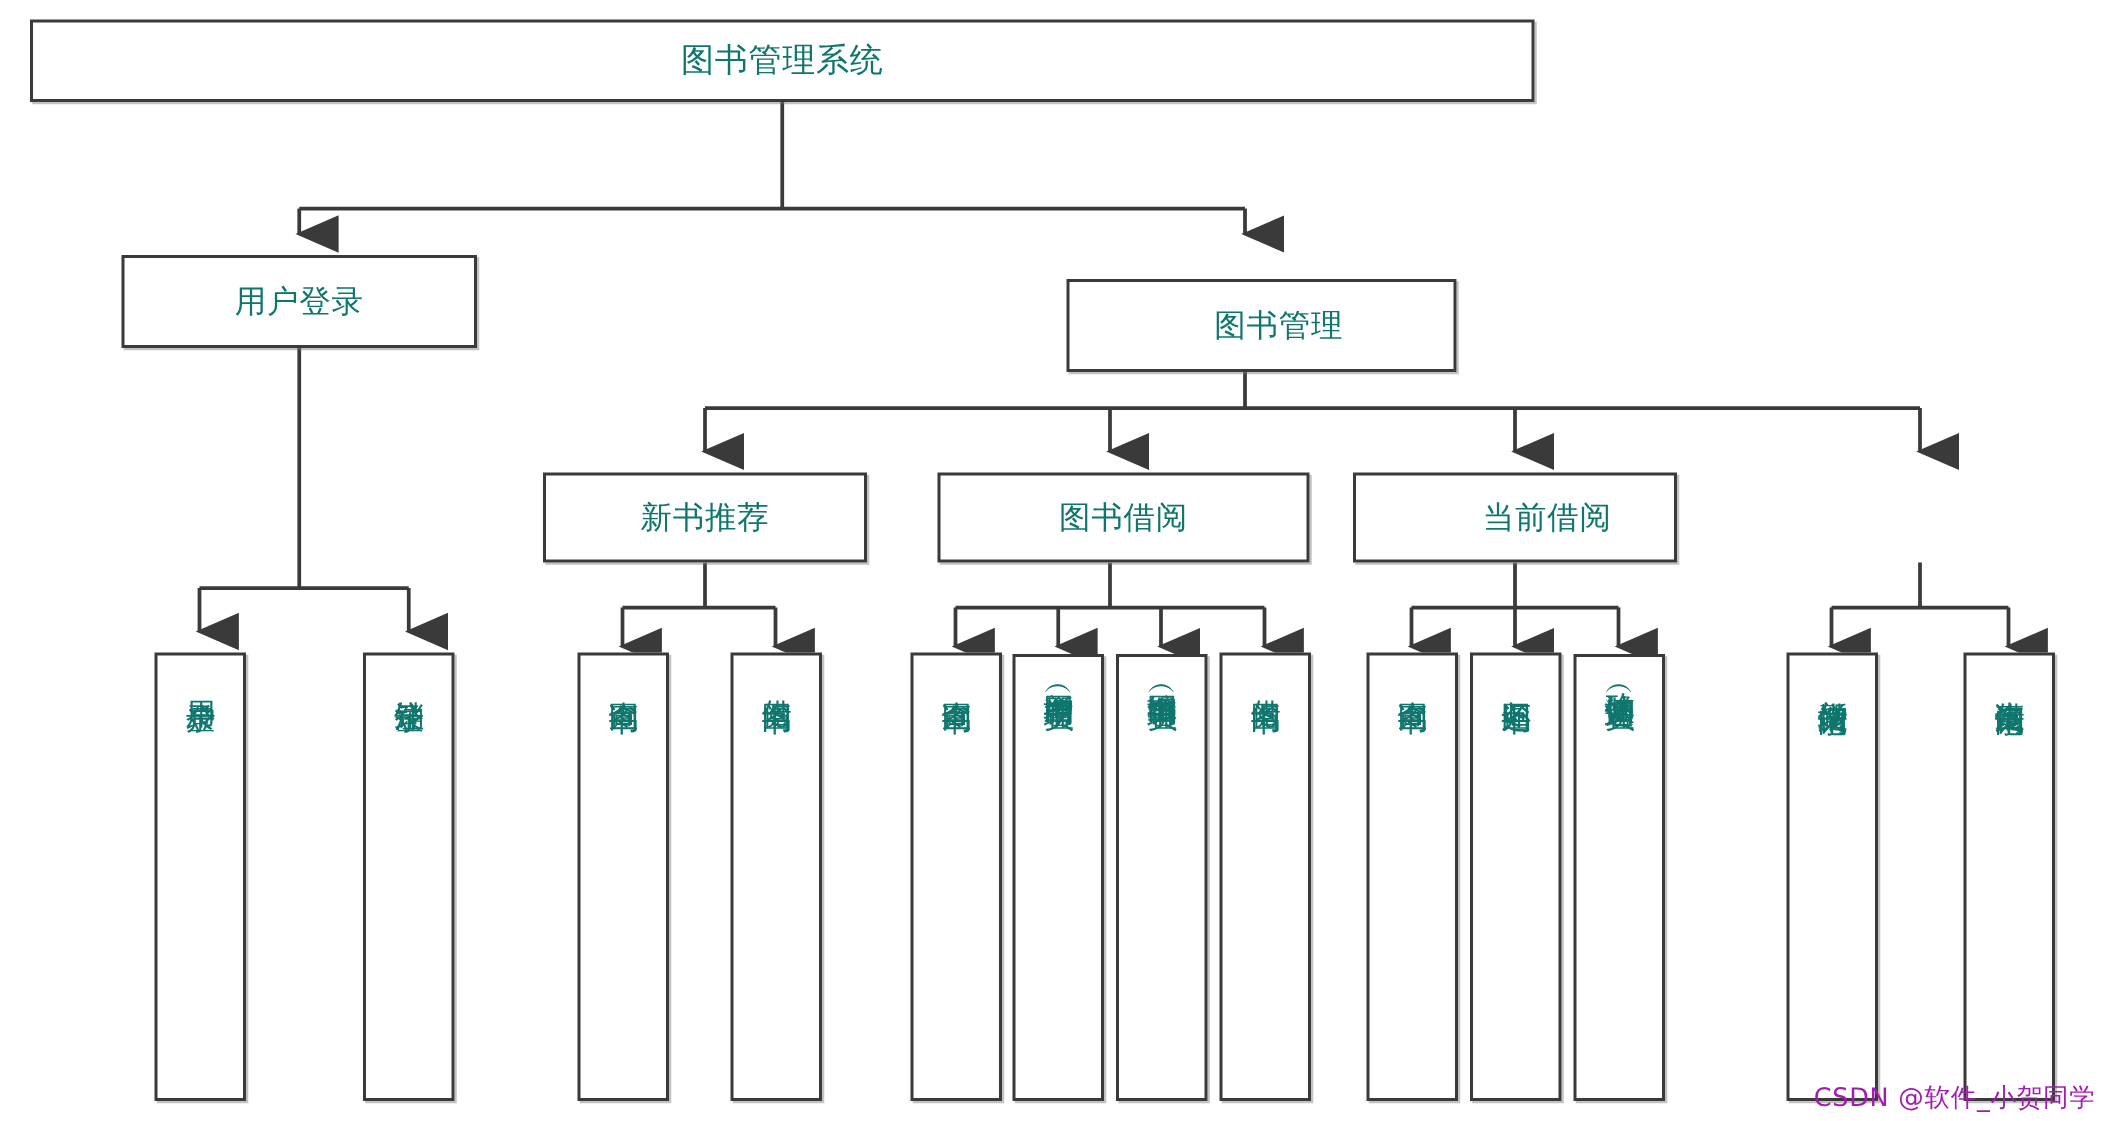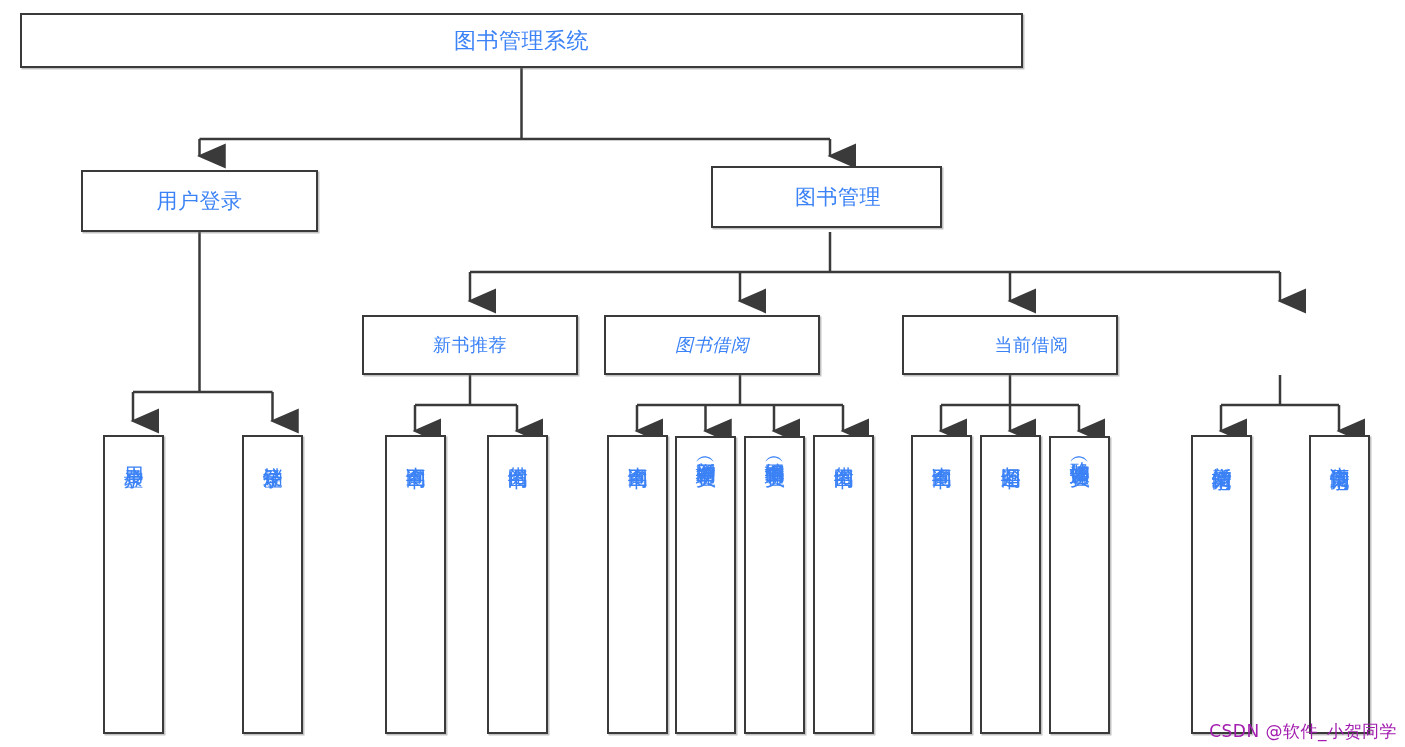--- a/index.html
+++ b/index.html
@@ -36,26 +36,26 @@
     align-items: center;
     justify-content: center;
     text-align: center;
     box-shadow: 1.5px 1.5px 0 rgba(120,120,120,0.45);
     z-index: 2;
   }
   .node .lbl {
     font-size: 21px;
     line-height: 1.18;
     letter-spacing: 0.5px;
-    color: #3b82f6;
+    color: #0f766e;
     user-select: none;
   }
   .node.level1 .lbl { font-size: 22px; }
   .node.level2 .lbl { font-size: 21px; }
-  .node.level3 .lbl { font-size: 18px; }
+  .node.level3 .lbl { font-size: 21px; }
   
   .node.leaf {
     align-items: flex-start;
     justify-content: center;
     padding-top: 14px;
   }
   .node.leaf .lbl {
     writing-mode: vertical-rl;
     text-orientation: upright;
     font-size: 20px;
@@ -135,29 +135,29 @@
   </svg>
 
   <div class="node level1" style="left:20px; top:13px; width:1003px; height:55px;">
     <span class="lbl">图书管理系统</span>
   </div>
 
   <div class="node level2" style="left:81px; top:170px; width:237px; height:62px;">
     <span class="lbl">用户登录</span>
   </div>
 
-  <div class="node level2" style="left:711px; top:166px; width:231px; height:62px;padding-left:23px;">
+  <div class="node level2" style="left:711px; top:186px; width:260px; height:62px;padding-left:23px;">
     <span class="lbl">图书管理</span>
   </div>
 
   <div class="node level3" style="left:362px; top:315px; width:216px; height:60px;">
     <span class="lbl">新书推荐</span>
   </div>
 
-  <div class="node level3" style="left:604px; top:315px; width:216px; height:60px;font-style:italic;">
+  <div class="node level3" style="left:625px; top:315px; width:248px; height:60px;">
     <span class="lbl">图书借阅</span>
   </div>
 
   <div class="node level3" style="left:902px; top:315px; width:216px; height:60px;padding-left:43px;">
     <span class="lbl">当前借阅</span>
   </div>
 
 
   <div class="node leaf" style="left:103px; top:435px; width:61px; height:299px;">
     <span class="lbl">用户登录</span>

